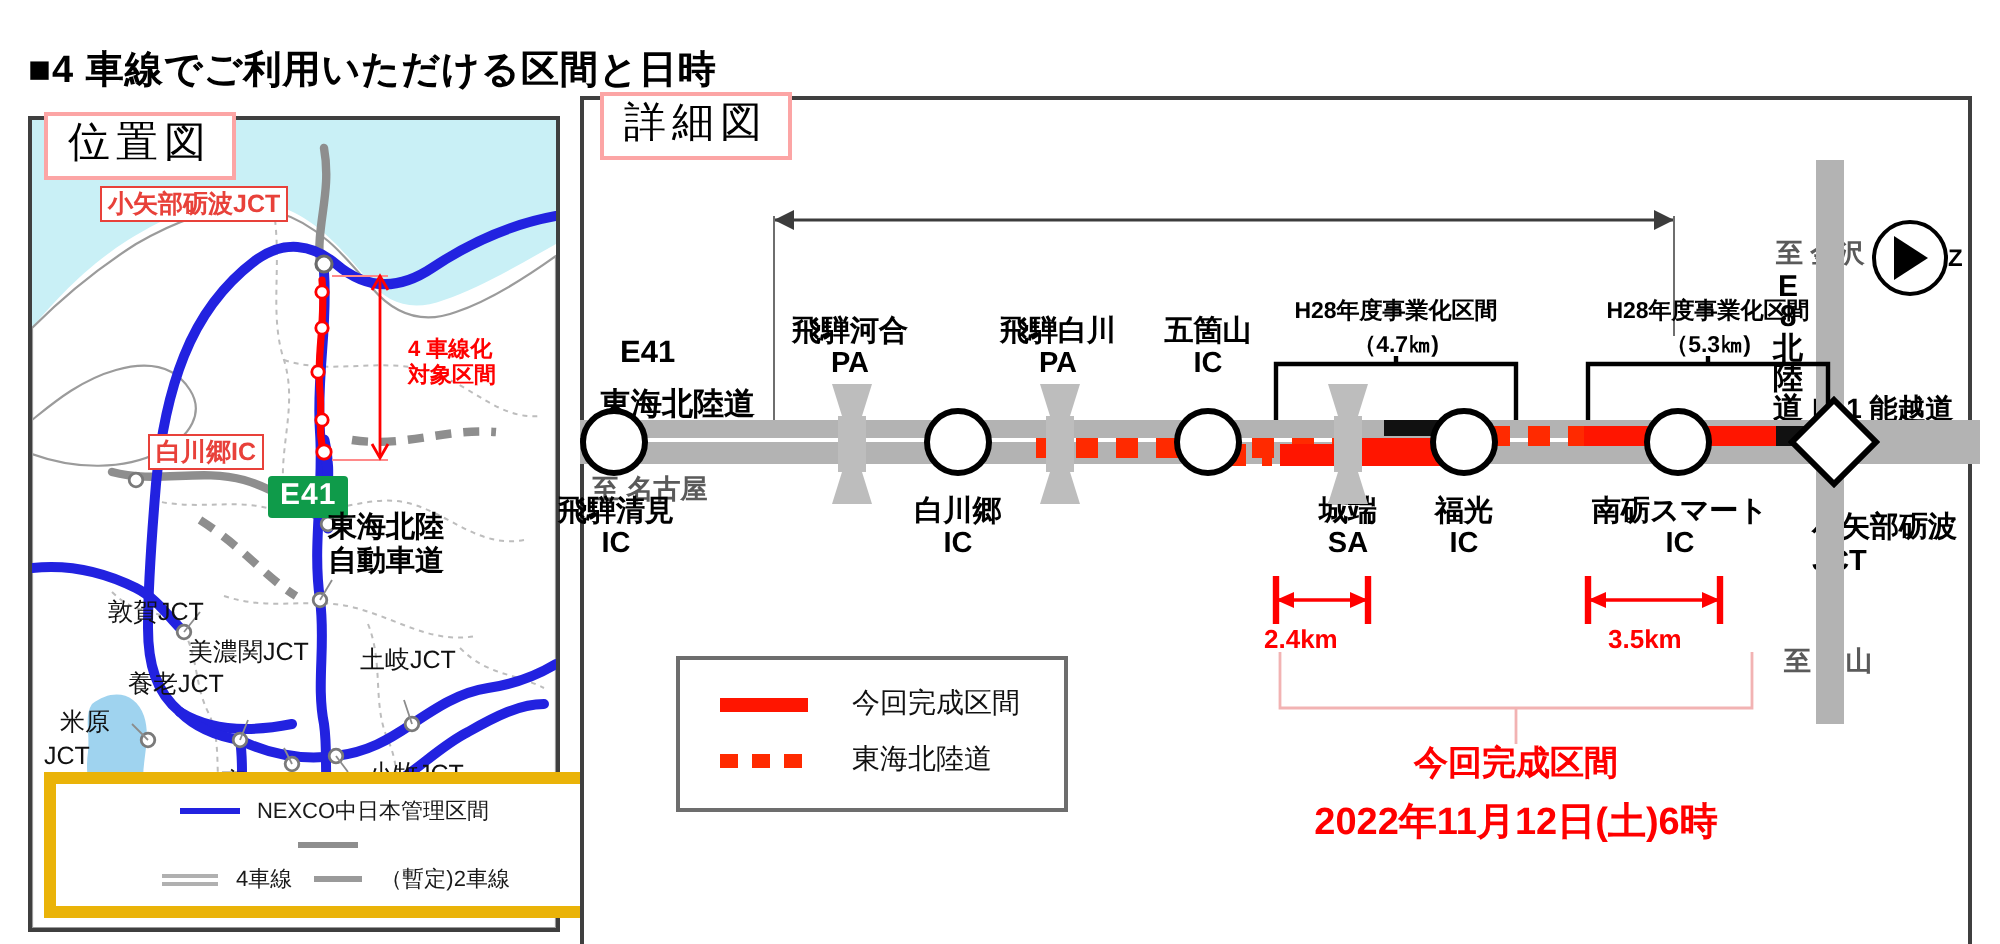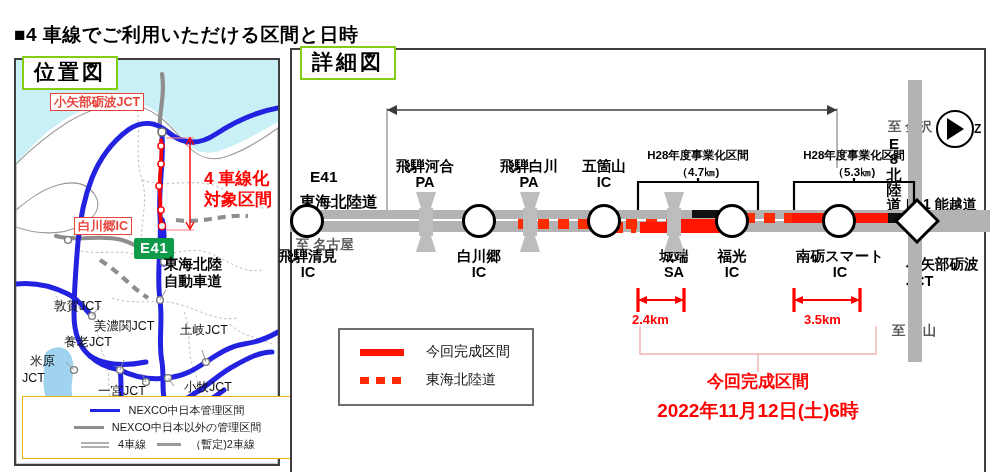--- a/index.html
+++ b/index.html
@@ -5,31 +5,31 @@
   html,body{margin:0;padding:0;background:#fff;}
   body{width:1000px;height:472px;position:relative;overflow:hidden;
        font-family:"Liberation Sans","DejaVu Sans",sans-serif;color:#000;}
   .abs{position:absolute;}
   
   #page-title{left:14px;top:22px;font-size:19px;font-weight:bold;letter-spacing:.5px;white-space:nowrap;}
   
   .panel{position:absolute;border:2px solid #3f3f3f;background:#fff;box-sizing:border-box;}
   #loc-panel{left:14px;top:58px;width:266px;height:408px;}
   #det-panel{left:290px;top:48px;width:696px;height:448px;}
-  .panel-tag{position:absolute;border:2px solid #84cc16;background:#fff;z-index:30;
-             font-size:21px;font-weight:bold;letter-spacing:3px;text-align:center;
+  .panel-tag{position:absolute;border:2px solid #fca5a5;background:#fff;z-index:30;
+             font-size:21px;font-weight:normal;letter-spacing:3px;text-align:center;
              padding:3px 10px 5px;line-height:1.05;}
   
   #map-clip{position:absolute;left:0;top:0;width:262px;height:404px;overflow:hidden;}
   .redbox{position:absolute;border:1px solid #e8413a;background:#fff;color:#e8413a;
           font-size:12.5px;font-weight:bold;white-space:nowrap;padding:1px 3px;line-height:1.15;}
   .jctname{position:absolute;font-size:12.5px;color:#111;white-space:nowrap;}
   #e41badge{position:absolute;background:#0f9b4a;color:#fff;font-weight:bold;font-size:15px;
             padding:1px 6px 3px;border-radius:2px;letter-spacing:.5px;}
-  #map-legend{position:absolute;left:6px;bottom:5px;width:289px;border:1px solid #eab308;
+  #map-legend{position:absolute;left:6px;bottom:5px;width:289px;border:6px solid #eab308;
               background:#fff;padding:5px 4px 5px;box-sizing:border-box;}
   .lg-row{display:flex;align-items:center;height:17px;font-size:11px;color:#1a1a1a;white-space:nowrap;}
   .lg-swatch{width:34px;flex:0 0 34px;display:flex;align-items:center;justify-content:center;margin-right:6px;}
   .lg-row.center{justify-content:center;}
   
   .dtext{position:absolute;white-space:nowrap;}
   .stname{position:absolute;text-align:center;font-size:14.5px;font-weight:bold;line-height:1.12;
           color:#000;white-space:nowrap;transform:translateX(-50%);}
   .icnode{position:absolute;width:34px;height:34px;border:3px solid #000;border-radius:50%;
           background:#fff;box-sizing:border-box;z-index:14;}
@@ -156,21 +156,21 @@
         <path d="M58,310 L50,302"></path>
       </g>
     </svg>
   </div>
 
   <div class="panel-tag" style="left:6px;top:-4px;">位置図</div>
 
   <div class="redbox" style="left:34px;top:33px;">小矢部砺波JCT</div>
   <div class="redbox" style="left:58px;top:157px;">白川郷IC</div>
 
-  <div class="abs" style="left:188px;top:109px;color:#ff0000;font-size:17px;font-weight:bold;line-height:1.22;text-align:left;">
+  <div class="abs" style="left:188px;top:109px;color:#ff0000;font-size:11px;font-weight:bold;line-height:1.22;text-align:left;">
     <div>4 車線化</div>
     <div>対象区間</div>
   </div>
 
   <div id="e41badge" style="left:118px;top:178px;">E41</div>
   <div class="abs" style="left:148px;top:196px;font-size:14.5px;font-weight:bold;line-height:1.2;">
     <div>東海北陸</div>
     <div>自動車道</div>
   </div>
 
@@ -187,21 +187,20 @@
     <div class="lg-row center">
       <span class="lg-swatch">
         <span style="display:block;width:30px;height:3.4px;background:#2222e0;"></span>
       </span>
       <span>NEXCO中日本管理区間</span>
     </div>
     <div class="lg-row center">
       <span class="lg-swatch">
         <span style="display:block;width:30px;height:3.4px;background:#8e8e8e;"></span>
       </span>
-      <span>NEXCO中日本以外の管理区間</span>
     </div>
     <div class="lg-row center">
       <span class="lg-swatch">
         <span style="display:block;width:28px;">
           <span style="display:block;height:2px;background:#b0b0b0;margin-bottom:2px;"></span>
           <span style="display:block;height:2px;background:#b0b0b0;"></span>
         </span>
       </span>
       <span>4車線</span>
       <span class="lg-swatch" style="width:30px;flex:0 0 30px;margin-left:8px;">

